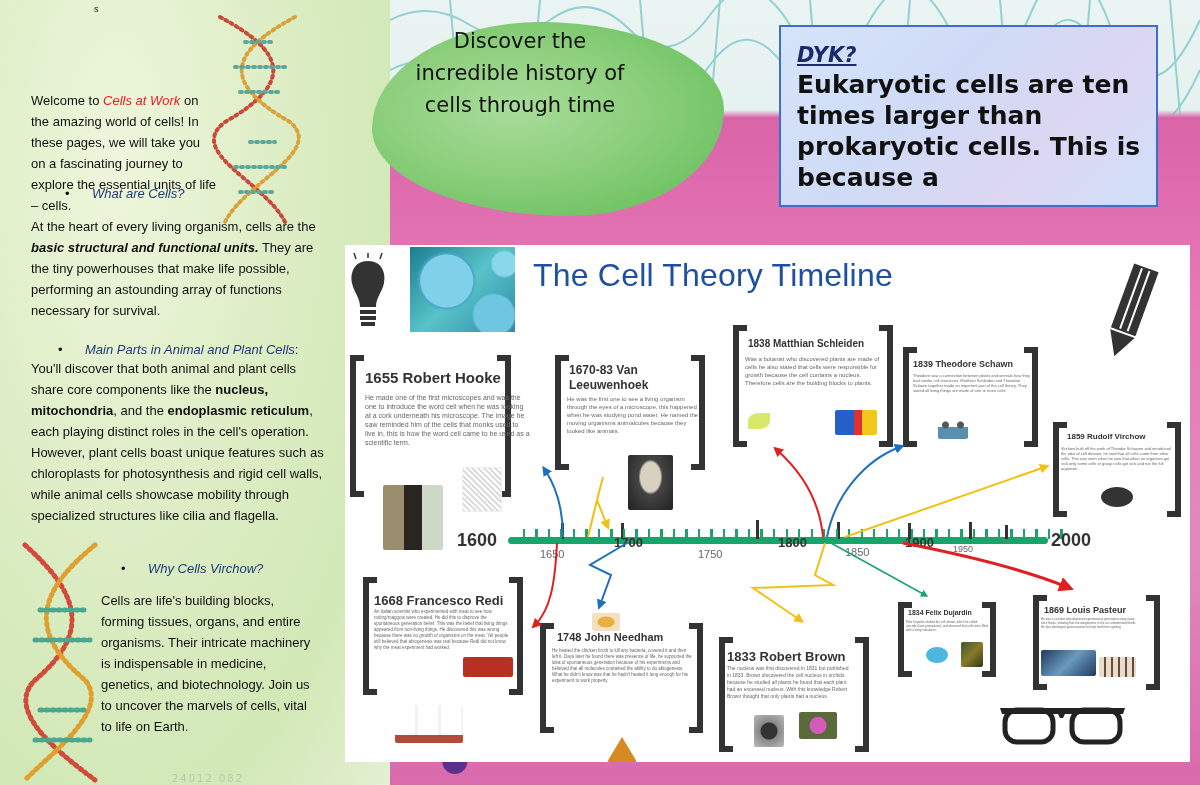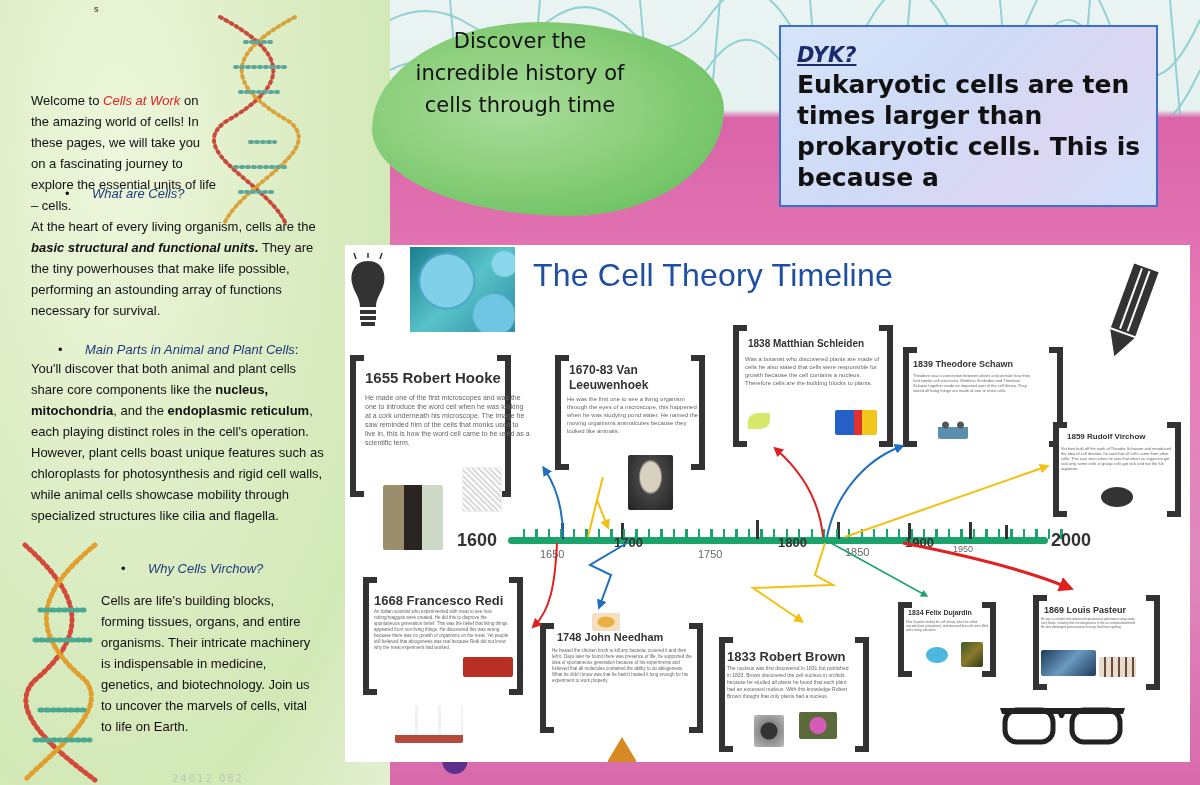--- a/index.html
+++ b/index.html
@@ -197,21 +197,21 @@
 
   <div class="card" style="left:388px;top:80px;width:160px;height:122px">
     <div class="bracket-l"></div>
       <div class="bracket-r"></div>
     <div class="card-title" style="left:15px;top:13px;font-size:10px">1838 Matthian Schleiden</div>
     <div class="card-text" style="left:12px;top:30px;width:140px;font-size:6px;line-height:8px">Was a botanist who discovered plants are made of cells he also stated that cells were responsible for growth because the cell contains a nucleus. Therefore cells are the building blocks to plants.</div>
     <div class="thumb" style="left:15px;top:88px;width:22px;height:16px;background:#d8e86a;border-radius:50% 0 50% 0"></div>
     <div class="thumb" style="left:102px;top:85px;width:42px;height:25px;background:linear-gradient(90deg,#2460c8 0 45%,#e03030 45% 65%,#f2c61a 65%)"></div>
   </div>
 
-  <div class="card" style="left:558px;top:102px;width:160px;height:100px">
+  <div class="card" style="left:558px;top:102px;width:135px;height:100px">
     <div class="bracket-l"></div>
       <div class="bracket-r"></div>
     <div class="card-title" style="left:10px;top:12px;font-size:9px">1839 Theodore Schawn</div>
     <div class="card-text" style="left:10px;top:26px;width:118px;font-size:4px;line-height:5px">Theodore saw a connection between plants and animals how they had similar cell structures. Matthian Schleiden and Theodore Schawn together made an important part of the cell theory. They stated all living things are made of one or more cells.</div>
     <div class="thumb" style="left:35px;top:72px;width:30px;height:20px;background:radial-gradient(circle at 25% 30%,#555 0 3px,transparent 4px),radial-gradient(circle at 75% 30%,#555 0 3px,transparent 4px),linear-gradient(#fff 40%,#5a8fb0 40%)"></div>
   </div>
 
   <div class="card" style="left:708px;top:177px;width:128px;height:95px">
     <div class="bracket-l"></div>
       <div class="bracket-r"></div>

